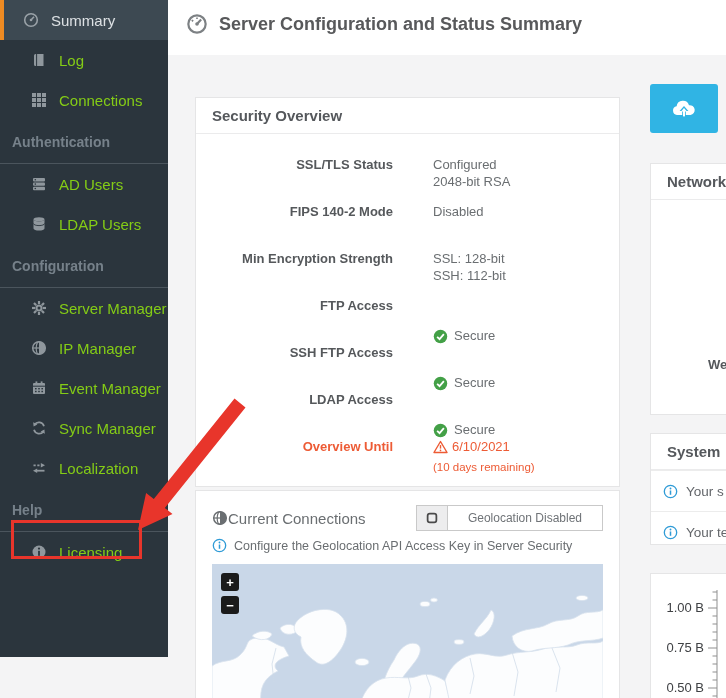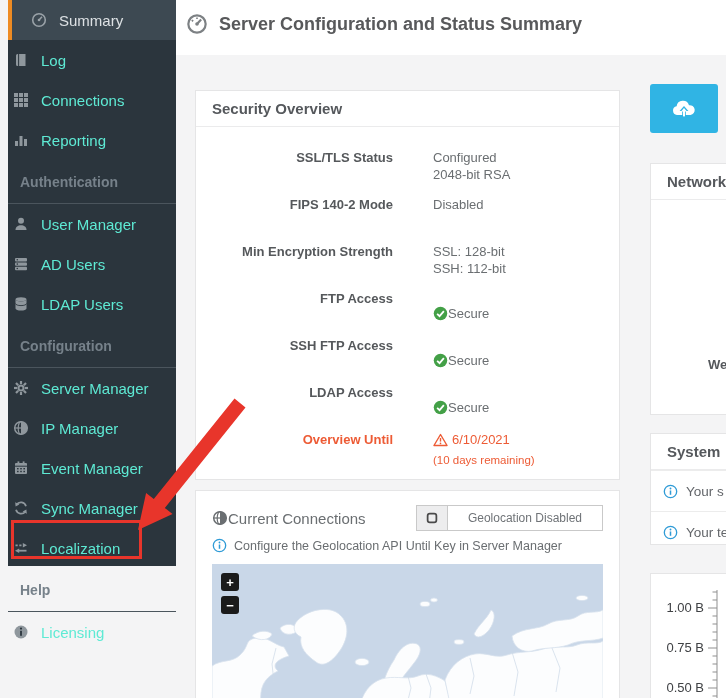--- a/index.html
+++ b/index.html
@@ -2,41 +2,41 @@
 <html><head>
 <meta charset="utf-8">
 <style>
   html,body{margin:0;padding:0}
   body{
     position:relative;width:726px;height:698px;overflow:hidden;
     background:#f4f4f5;font-family:"Liberation Sans",sans-serif;
     -webkit-font-smoothing:antialiased;
   }
   
-  #sidebar{position:absolute;left:8px;top:0;width:168px;height:566px;background:#2b353d;z-index:1}
-  .nav-item{display:flex;align-items:center;height:40px;padding-left:4px;gap:12px;
-    color:#5eead4;font-size:15px;cursor:pointer;box-sizing:border-box}
+  #sidebar{position:absolute;left:0;top:0;width:168px;height:657px;background:#2b353d;z-index:1}
+  .nav-item{display:flex;align-items:center;height:40px;padding-left:30px;gap:12px;
+    color:#84cc16;font-size:15px;cursor:pointer;box-sizing:border-box}
   .nav-item.active{background:#3d4952;border-left:4px solid #ee8b23;padding-left:18px;color:#dde1e4}
   .nav-item .ic{width:17px;height:17px;flex:none;display:flex;align-items:center;justify-content:center}
   .nav-section{height:44px;display:flex;align-items:center;padding-left:12px;box-sizing:border-box;
     color:#76818a;font-size:14px;font-weight:bold;border-bottom:1px solid #4b555d}
   
   #topbar{position:absolute;left:168px;top:0;width:558px;height:55px;background:#ffffff}
   #page-title{position:absolute;left:186px;top:13px;display:flex;align-items:center;gap:11px;
     color:#58595b;font-size:18px;font-weight:bold;z-index:2}
   
   .panel{position:absolute;background:#fff;border:1px solid #e5e5e6;box-sizing:border-box}
   .panel-header{padding:9px 16px;font-size:15px;font-weight:bold;color:#55585c;border-bottom:1px solid #ebebec}
   
-  #security-panel{left:195px;top:90px;width:425px;height:390px}
+  #security-panel{left:195px;top:97px;width:425px;height:390px}
   .sec-body{padding-top:22px}
   .sec-row{display:flex;height:47px;box-sizing:border-box;font-size:13px;line-height:17px}
   .sec-label{width:197px;text-align:right;font-weight:bold;color:#55585b;flex:none}
   .sec-value{margin-left:40px;color:#6a6e71}
-  .sec-status{display:flex;align-items:center;color:#6a6e71}
+  .sec-status{display:flex;align-items:flex-end;gap:6px;color:#6a6e71}
   .support .sec-label{color:#ed5b35}
   .support-val{margin-left:40px;color:#ed5b35}
   .support-date{display:flex;align-items:center;gap:4px;font-size:13px}
   .support-note{font-size:11.5px;margin-top:4px}
   
   #connections-panel{left:195px;top:490px;width:425px;height:215px}
   .conn-title-row{display:flex;align-items:center;justify-content:space-between;margin:14px 16px 0 16px}
   .conn-title{display:flex;align-items:center;font-size:15px;color:#6a6e71}
   .geo-group{display:flex;align-items:stretch;border:1px solid #c9c9c9;height:26px;box-sizing:border-box;cursor:pointer}
   .geo-icon-seg{width:30px;background:#ededee;border-right:1px solid #c9c9c9;display:flex;align-items:center;justify-content:center}
@@ -96,44 +96,25 @@
           <rect x="1" y="6" width="4" height="4"></rect>
           <rect x="6" y="6" width="4" height="4"></rect>
           <rect x="11" y="6" width="4" height="4"></rect>
           <rect x="1" y="11" width="4" height="4"></rect>
           <rect x="6" y="11" width="4" height="4"></rect>
           <rect x="11" y="11" width="4" height="4"></rect>
         </svg>
     </span>
     <span>Connections</span>
   </div>
-  <div class="nav-item">
-    <span class="ic">
-      <svg width="16" height="16" viewBox="0 0 16 16" fill="#8f979d">
-          <rect x="2" y="9" width="3" height="5"></rect>
-          <rect x="6.5" y="4" width="3" height="10"></rect>
-          <rect x="11" y="7" width="3" height="7"></rect>
-        </svg>
-    </span>
-    <span>Reporting</span>
-  </div>
 
   <div class="nav-section">
     <span>Authentication</span>
   </div>
 
-  <div class="nav-item">
-    <span class="ic">
-      <svg width="16" height="16" viewBox="0 0 16 16" fill="#8f979d">
-          <circle cx="8" cy="4.8" r="3"></circle>
-          <path d="M2.5 14c0-3.1 2.5-4.7 5.5-4.7s5.5 1.6 5.5 4.7z"></path>
-        </svg>
-    </span>
-    <span>User Manager</span>
-  </div>
   <div class="nav-item">
     <span class="ic">
       <svg width="16" height="16" viewBox="0 0 16 16" fill="#8f979d">
           <rect x="2" y="2" width="12" height="3.4" rx="1"></rect>
           <rect x="2" y="6.4" width="12" height="3.4" rx="1"></rect>
           <rect x="2" y="10.8" width="12" height="3.4" rx="1"></rect>
           <circle cx="4.3" cy="3.7" r="0.8" fill="#2b353d"></circle>
           <circle cx="4.3" cy="8.1" r="0.8" fill="#2b353d"></circle>
           <circle cx="4.3" cy="12.5" r="0.8" fill="#2b353d"></circle>
         </svg>
@@ -356,21 +337,21 @@
     </div>
   </div>
   <div class="conn-note">
     <span>
       <svg width="15" height="15" viewBox="0 0 16 16">
           <circle cx="8" cy="8" r="6.6" fill="none" stroke="#2f9bd6" stroke-width="1.4"></circle>
           <rect x="7.2" y="6.9" width="1.6" height="4.6" fill="#2f9bd6"></rect>
           <circle cx="8" cy="4.8" r="1" fill="#2f9bd6"></circle>
         </svg>
     </span>
-    <span>Configure the Geolocation API Until Key in Server Manager</span>
+    <span>Configure the Geolocation API Access Key in Server Security</span>
   </div>
   <div id="map">
     <svg width="391" height="140" viewBox="0 0 391 140">
       <rect x="0" y="0" width="391" height="140" fill="#c9d7e8"></rect>
       <g fill="#fcfdfe" stroke="#d8e2ee" stroke-width="0.8" stroke-linejoin="round">
         <path d="M0,140 L0,102 C10,95 20,99 28,91 C38,82 32,76 44,74 C56,72 62,81 72,83 L77,92 C63,96 60,102 66,107 C54,113 47,121 49,140 Z"></path>
         <path d="M40,72 C46,66 56,66 60,70 C58,76 48,78 40,72 Z"></path>
         <path d="M68,64 C74,58 84,60 86,66 C82,72 70,72 68,64 Z"></path>
         <path d="M86,56 C98,44 120,42 128,51 C138,60 136,74 129,85 C121,97 112,104 104,98 C94,91 87,83 89,73 C81,69 80,62 86,56 Z"></path>
         <ellipse cx="150" cy="98" rx="7" ry="3.6"></ellipse>

